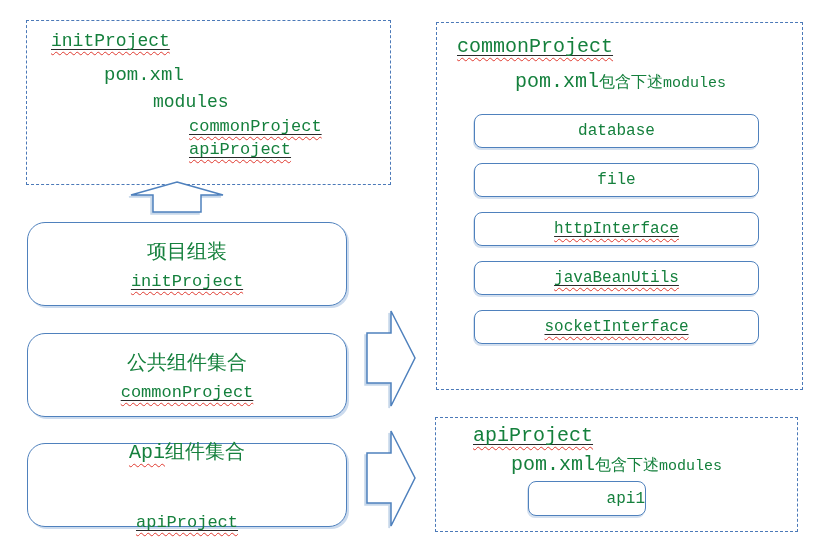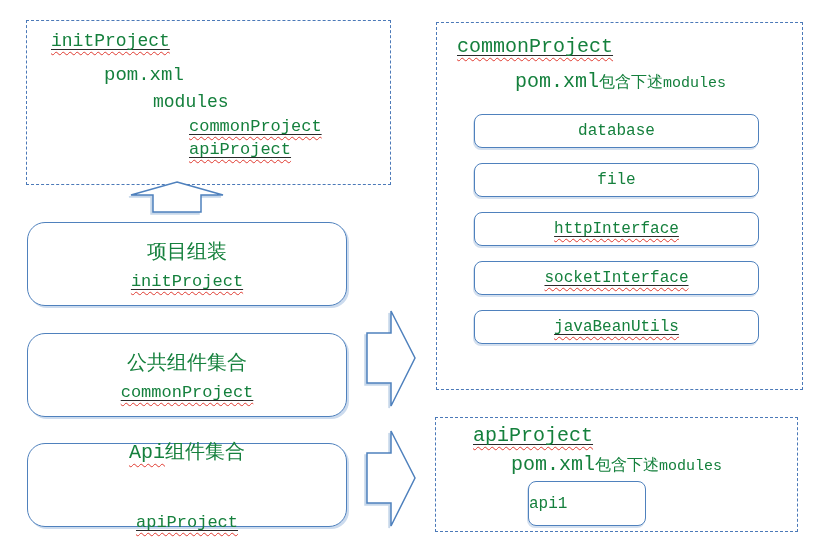--- a/index.html
+++ b/index.html
@@ -69,24 +69,24 @@
     box-sizing:border-box; width:285px; height:34px; margin:15px 0 0 17px;
     border:1.3px solid #4f81bd; border-radius:8px; background:#ffffff;
     box-shadow:-1px 2px 0 #d4e0ef;
     display:flex; align-items:center; justify-content:center;
     font-size:16px; white-space:nowrap;
   }
   .module.first { margin-top:21px; }
 
   .api-row { display:flex; gap:17px; margin:5px 0 0 55px; }
   .api-box {
-    box-sizing:border-box; width:118px; height:45px;
+    box-sizing:border-box; width:118px; height:35px;
     border:1.3px solid #4f81bd; border-radius:8px; background:#ffffff;
     box-shadow:-1px 2px 0 #d4e0ef;
-    display:flex; align-items:center; justify-content:flex-start;
+    display:flex; align-items:center; justify-content:flex-end;
     font-size:16px;
   }
 
   
   .arrow { position:absolute; filter:drop-shadow(-2px 2px 0 #c6d7ea); }
   #arrow-up { left:130px; top:181px; }
   #arrow-right-1 { left:366px; top:310px; }
   #arrow-right-2 { left:366px; top:430px; }
   .arrow polygon { fill:#ffffff; stroke:#4f81bd; stroke-width:1.5; stroke-linejoin:miter; }
 </style>
@@ -135,24 +135,24 @@
     <div class="module first">
         <span>database</span>
       </div>
     <div class="module">
         <span>file</span>
       </div>
     <div class="module">
         <span class="u"><span class="sq">httpInterface</span></span>
       </div>
     <div class="module">
-        <span class="u"><span class="sq">socketInterface</span></span>
+        <span class="u"><span class="sq">javaBeanUtils</span></span>
       </div>
     <div class="module">
-        <span class="u"><span class="sq">javaBeanUtils</span></span>
+        <span class="u"><span class="sq">socketInterface</span></span>
       </div>
   </div>
 
   <div id="api-panel" class="panel">
     <div class="panel-title"><span class="u"><span class="sq">apiProject</span></span></div>
     <div class="panel-sub"><span class="sub-pom">pom.xml</span><span class="sub-zh">包含下述</span><span class="sub-en">modules</span></div>
     <div class="api-row">
       <div class="api-box">
           <span>api1</span>
         </div>

